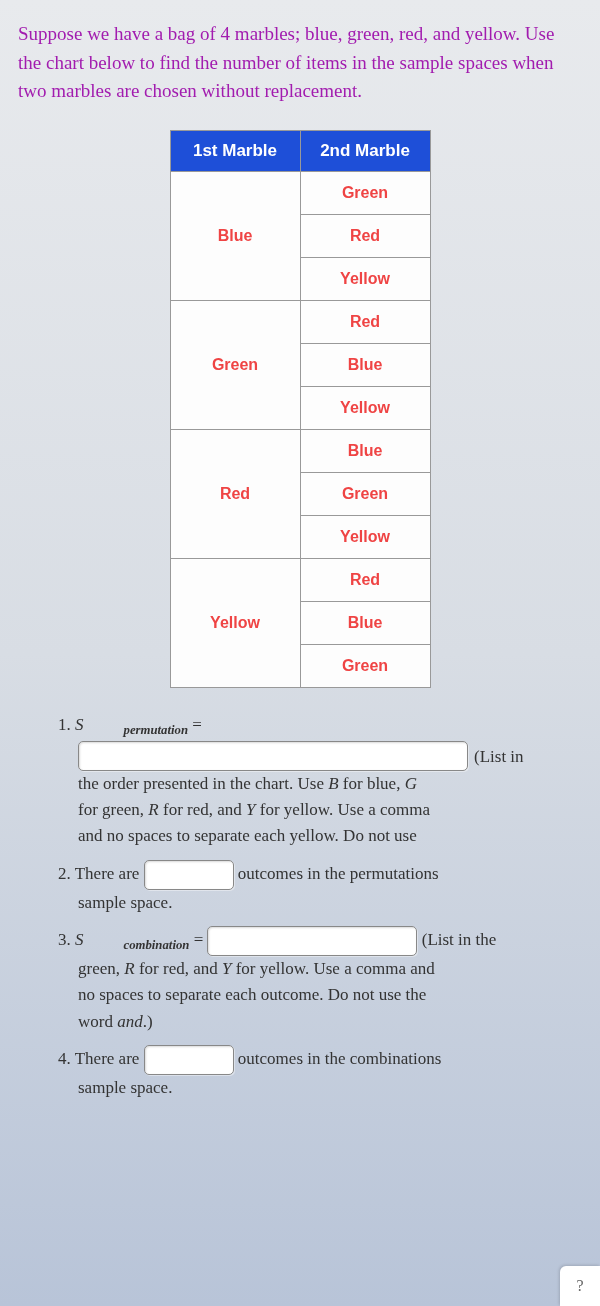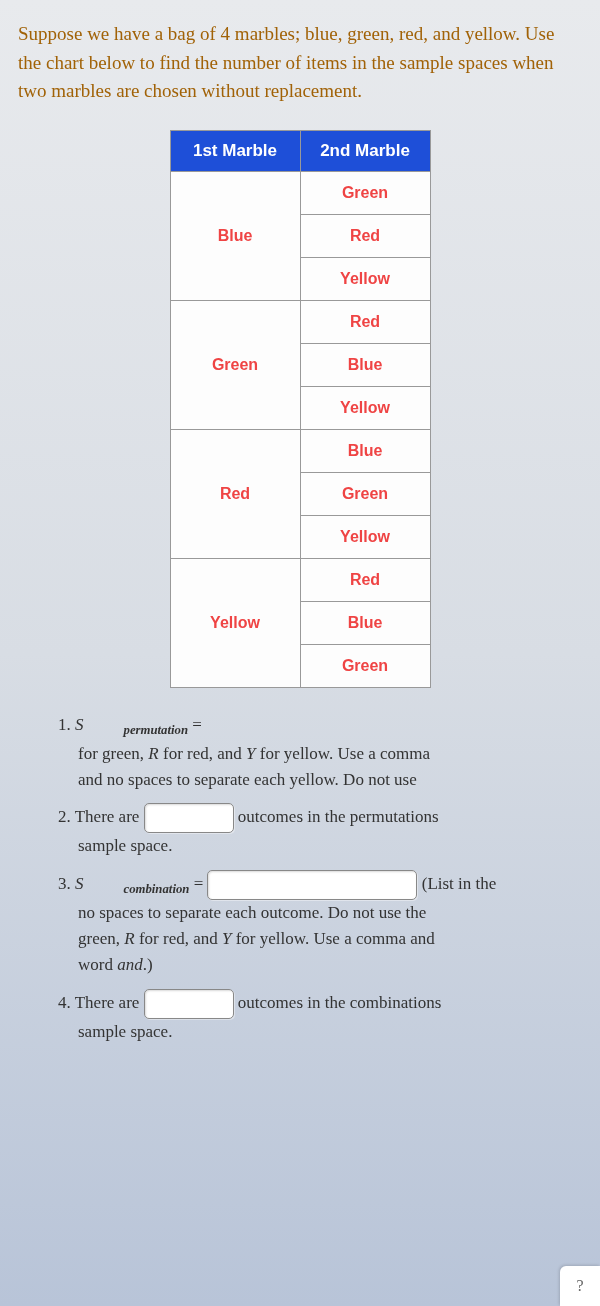--- a/index.html
+++ b/index.html
@@ -8,21 +8,21 @@
     font-family: Georgia, 'Times New Roman', serif;
     background: linear-gradient(180deg, #e8eaed 0%, #d8dde4 50%, #b8c4d8 100%);
     padding: 20px 18px;
     color: #3a3a3a;
     min-height: 1306px;
   }
   .problem-text {
     font-size: 19px;
     line-height: 1.5;
     margin-bottom: 24px;
-    color: #a16207;
+    color: #a21caf;
   }
   .marble-table {
     border-collapse: collapse;
     margin: 12px auto 24px auto;
     background: #fff;
   }
   .marble-table th {
     background: #1e4fd8;
     color: #fff;
     font-weight: bold;
@@ -152,43 +152,50 @@
         <td class="second-col">Green</td>
       </tr>
     </tbody>
 </table>
 
 <div class="questions">
 
   <div class="question-item">
     <span>1.</span>
     <span class="math-var">S</span><span class="subscript">permutation</span><span> =</span>
+    <div class="q1-wrap q-indent">
+      <input type="text" class="answer-input input-wide" style="display: inline-block; margin: 0px;">
+      <span>(List in</span>
+    </div>
+    <div class="q-indent">
+      <span>the order presented in the chart. Use </span><span class="math-var">B</span><span> for blue, </span><span class="math-var">G</span>
+    </div>
     <div class="q-indent">
       <span>for green, </span><span class="math-var">R</span><span> for red, and </span><span class="math-var">Y</span><span> for yellow. Use a comma</span>
     </div>
     <div class="q-indent">and no spaces to separate each yellow. Do not use</div>
   </div>
 
   <div class="question-item">
     <span>2.</span>
     <span>There are</span>
     <input type="text" class="answer-input input-small" style="">
     <span>outcomes in the permutations</span>
     <div class="q-indent">sample space.</div>
   </div>
 
   <div class="question-item">
     <span>3.</span>
     <span class="math-var">S</span><span class="subscript">combination</span><span> =</span>
     <input type="text" class="answer-input input-wide-inline" style="">
     <span>(List in the</span>
+    <div class="q-indent">
+      <span>green, </span><span class="math-var">R</span><span> for red, and </span><span class="math-var">Y</span><span> for yellow. Use a comma and</span>
+    </div>
     <div class="q-indent">no spaces to separate each outcome. Do not use the</div>
-    <div class="q-indent">
-      <span>green, </span><span class="math-var">R</span><span> for red, and </span><span class="math-var">Y</span><span> for yellow. Use a comma and</span>
-    </div>
     <div class="q-indent">
       <span>word </span><span class="math-var">and</span><span>.)</span>
     </div>
   </div>
 
   <div class="question-item">
     <span>4.</span>
     <span>There are</span>
     <input type="text" class="answer-input input-small" style="">
     <span>outcomes in the combinations</span>

